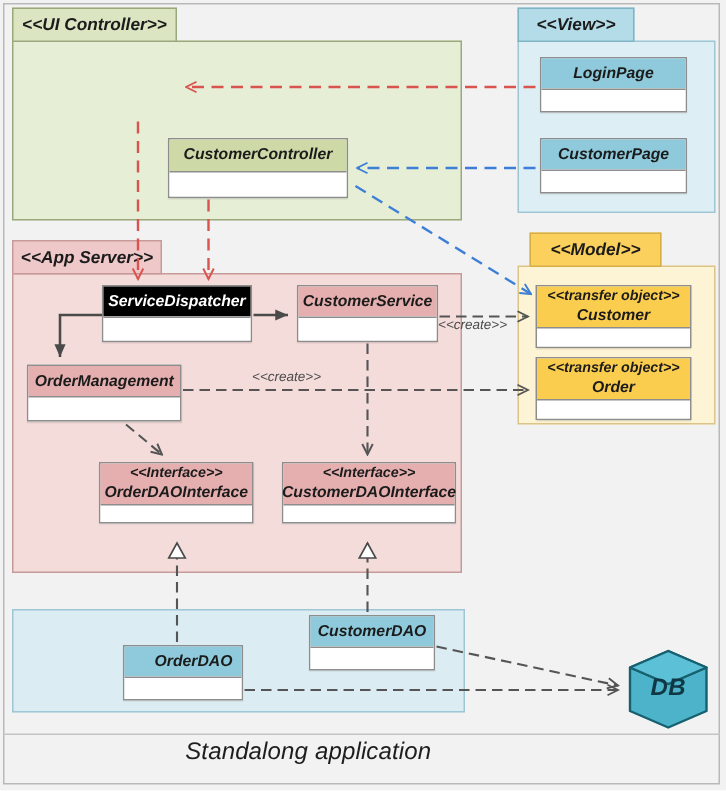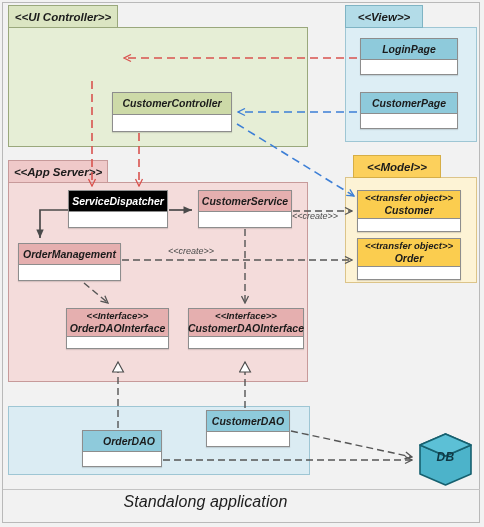--- a/index.html
+++ b/index.html
@@ -97,21 +97,21 @@
 
   #cls-orderdao{left:82px;top:430px;width:80px;height:37px;}
   #cls-orderdao .hdr{height:20px;padding-left:16px;} #cls-orderdao .body{height:15px;}
 
   #cls-customerdao{left:206px;top:410px;width:84px;height:37px;}
   #cls-customerdao .hdr{height:20px;} #cls-customerdao .body{height:15px;}
 
   
   #db-node{position:absolute;left:417px;top:432px;width:57px;height:55px;}
   #db-label{position:absolute;left:417px;top:450px;width:57px;text-align:center;
-    font-size:12px;font-weight:bold;color:#103844;letter-spacing:.3px;}
+    font-size:16px;font-weight:bold;color:#103844;letter-spacing:.3px;}
 
   
   #links{position:absolute;left:0;top:0;width:484px;height:527px;pointer-events:none;}
 
   .lbl{position:absolute;font-size:9px;color:#4a4a4a;white-space:nowrap;
     background:transparent;font-weight:normal;}
   #lbl-create-1{left:292px;top:211px;}
   #lbl-create-2{left:168px;top:246px;}
 </style>
 </head>

